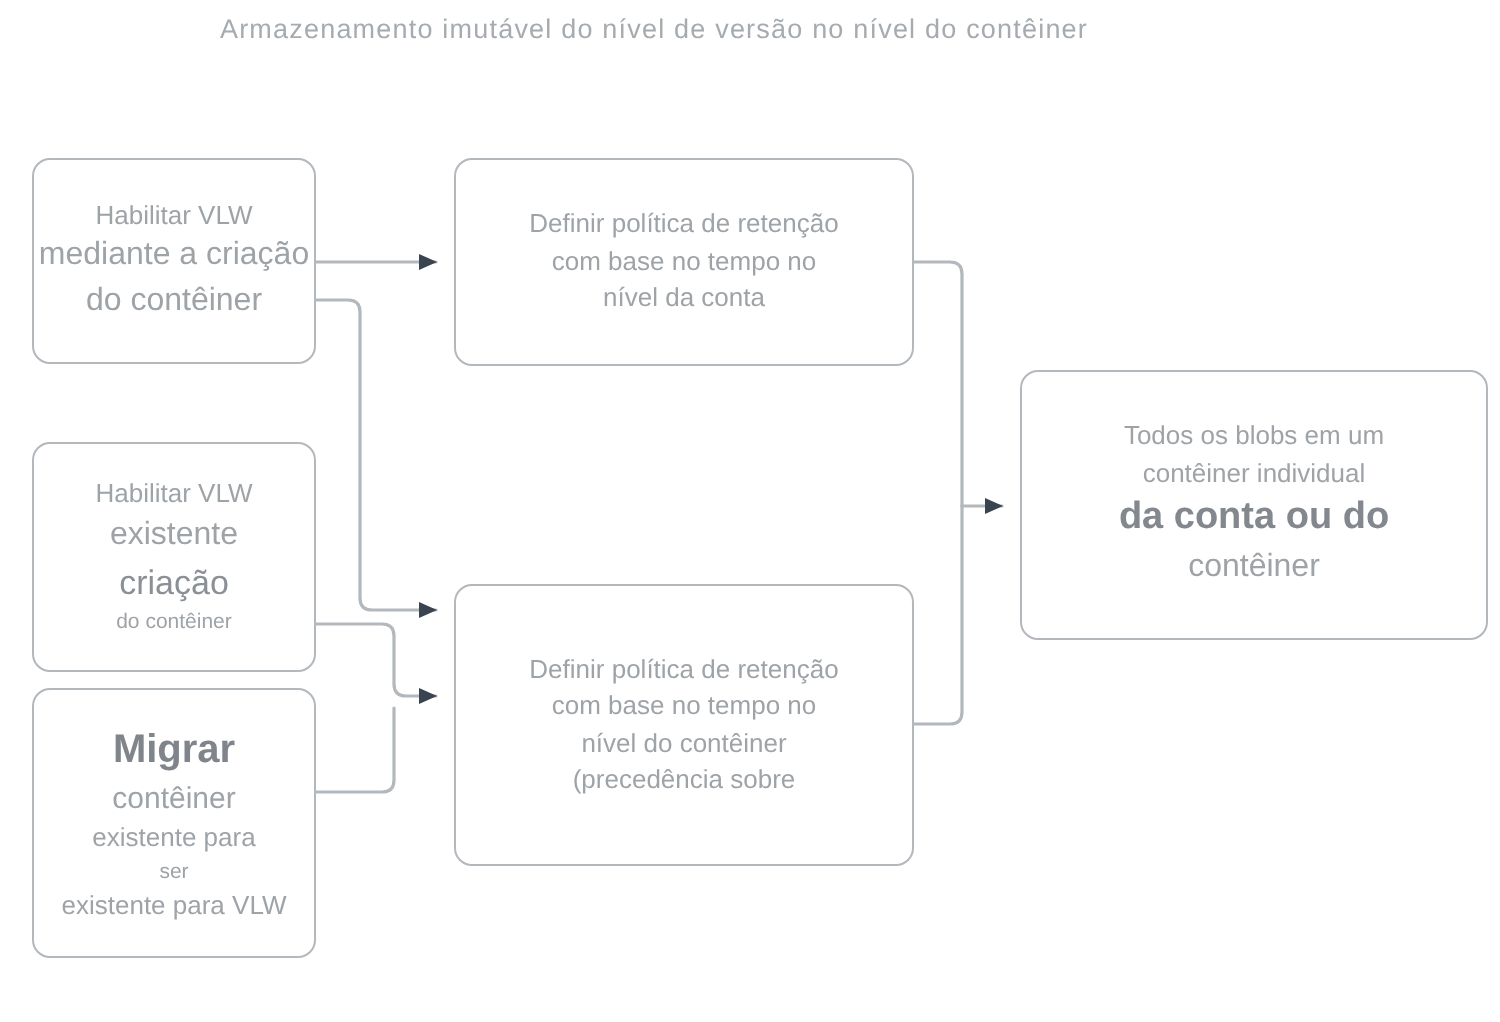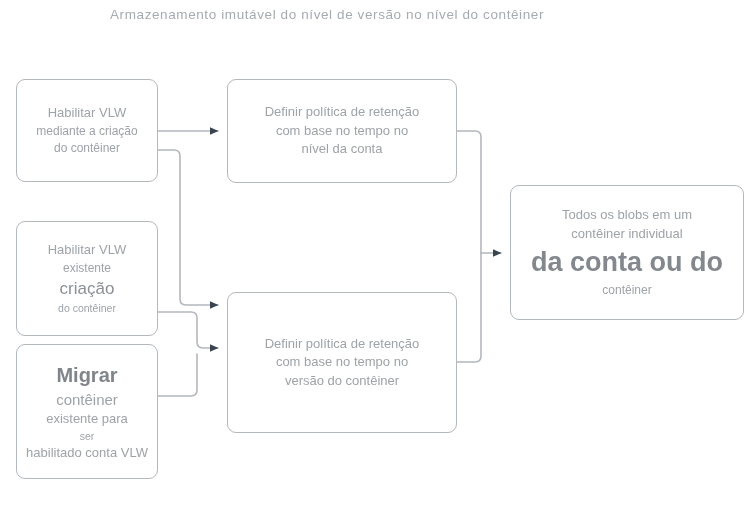--- a/index.html
+++ b/index.html
@@ -52,25 +52,25 @@
     color: #9ea3a8;
     z-index: 2;
   }
   .node .ln {
     display: block;
     line-height: 1.42;
     white-space: nowrap;
   }
   
   .s-xs { font-size: 10.5px; }
-  .s-sm { font-size: 12px; }
+  .s-sm { font-size: 16px; }
   .s-md { font-size: 13px; }
   .s-lg { font-size: 15px; }
   .s-xl { font-size: 17px; color: #8b9096; }
-  .s-xxl { font-size: 27px; color: #83888e; font-weight: 600; }
+  .s-xxl { font-size: 19px; color: #83888e; font-weight: 600; }
   .s-mig { font-size: 20px; color: #80858b; font-weight: 600; }
 
   
   #node-enable-vlw-on-create { left: 16px;  top: 79px;  width: 142px; height: 103px; }
   #node-enable-vlw-on-create-2 { left: 16px; top: 221px; width: 142px; height: 115px; }
   #node-migrate-existing-container { left: 16px; top: 344px; width: 142px; height: 135px; }
   #node-account-level-policy { left: 227px; top: 79px;  width: 230px; height: 104px; }
   #node-container-level-policy { left: 227px; top: 292px; width: 230px; height: 141px; }
   #node-blobs-inherit-policy { left: 510px; top: 185px; width: 234px; height: 135px; }
 </style>
@@ -117,33 +117,34 @@
     <span class="ln s-sm">existente</span>
     <span class="ln s-xl">criação</span>
     <span class="ln s-xs">do contêiner</span>
   </div>
 
   <div class="node" id="node-migrate-existing-container">
     <span class="ln s-mig">Migrar</span>
     <span class="ln s-lg">contêiner</span>
     <span class="ln s-md">existente para</span>
     <span class="ln s-xs">ser</span>
-    <span class="ln s-md">habilitado conta VLW</span>
+    <span class="ln s-md">existente para VLW</span>
   </div>
 
   <div class="node" id="node-account-level-policy">
     <span class="ln s-md">Definir política de retenção</span>
     <span class="ln s-md">com base no tempo no</span>
     <span class="ln s-md">nível da conta</span>
   </div>
 
   <div class="node" id="node-container-level-policy">
     <span class="ln s-md">Definir política de retenção</span>
     <span class="ln s-md">com base no tempo no</span>
-    <span class="ln s-md">versão do contêiner</span>
+    <span class="ln s-md">nível do contêiner</span>
+    <span class="ln s-md">(precedência sobre</span>
   </div>
 
   <div class="node" id="node-blobs-inherit-policy">
     <span class="ln s-md">Todos os blobs em um</span>
     <span class="ln s-md">contêiner individual</span>
     <span class="ln s-xxl">da conta ou do</span>
     <span class="ln s-sm">contêiner</span>
   </div>
 
 </div>

